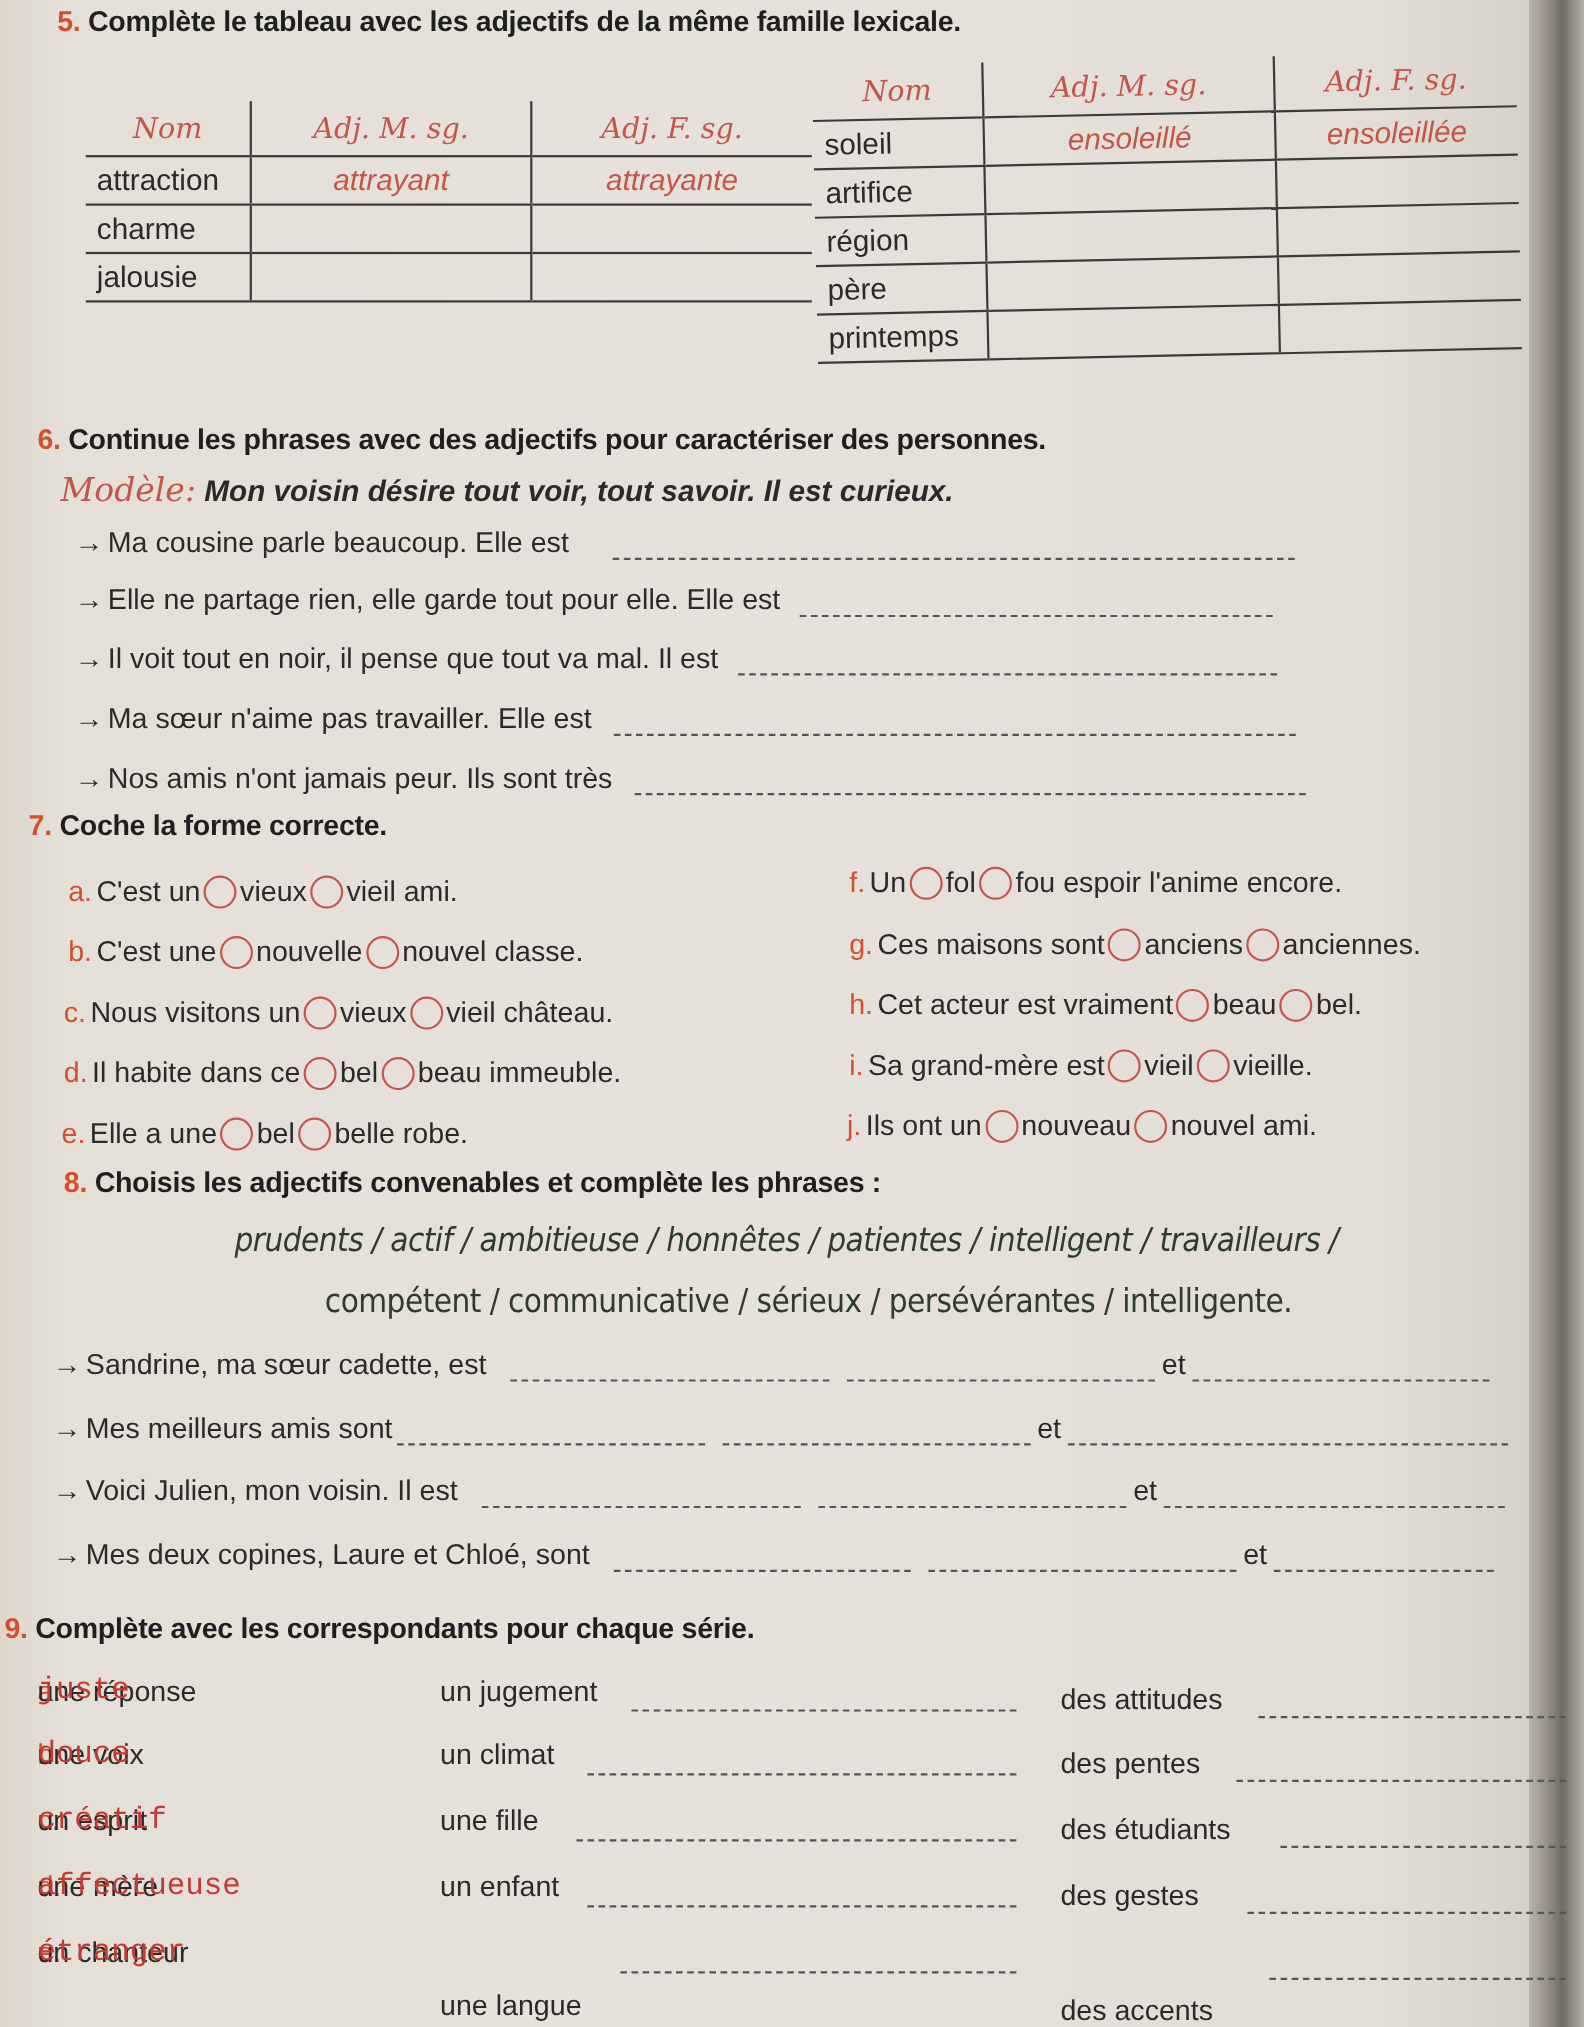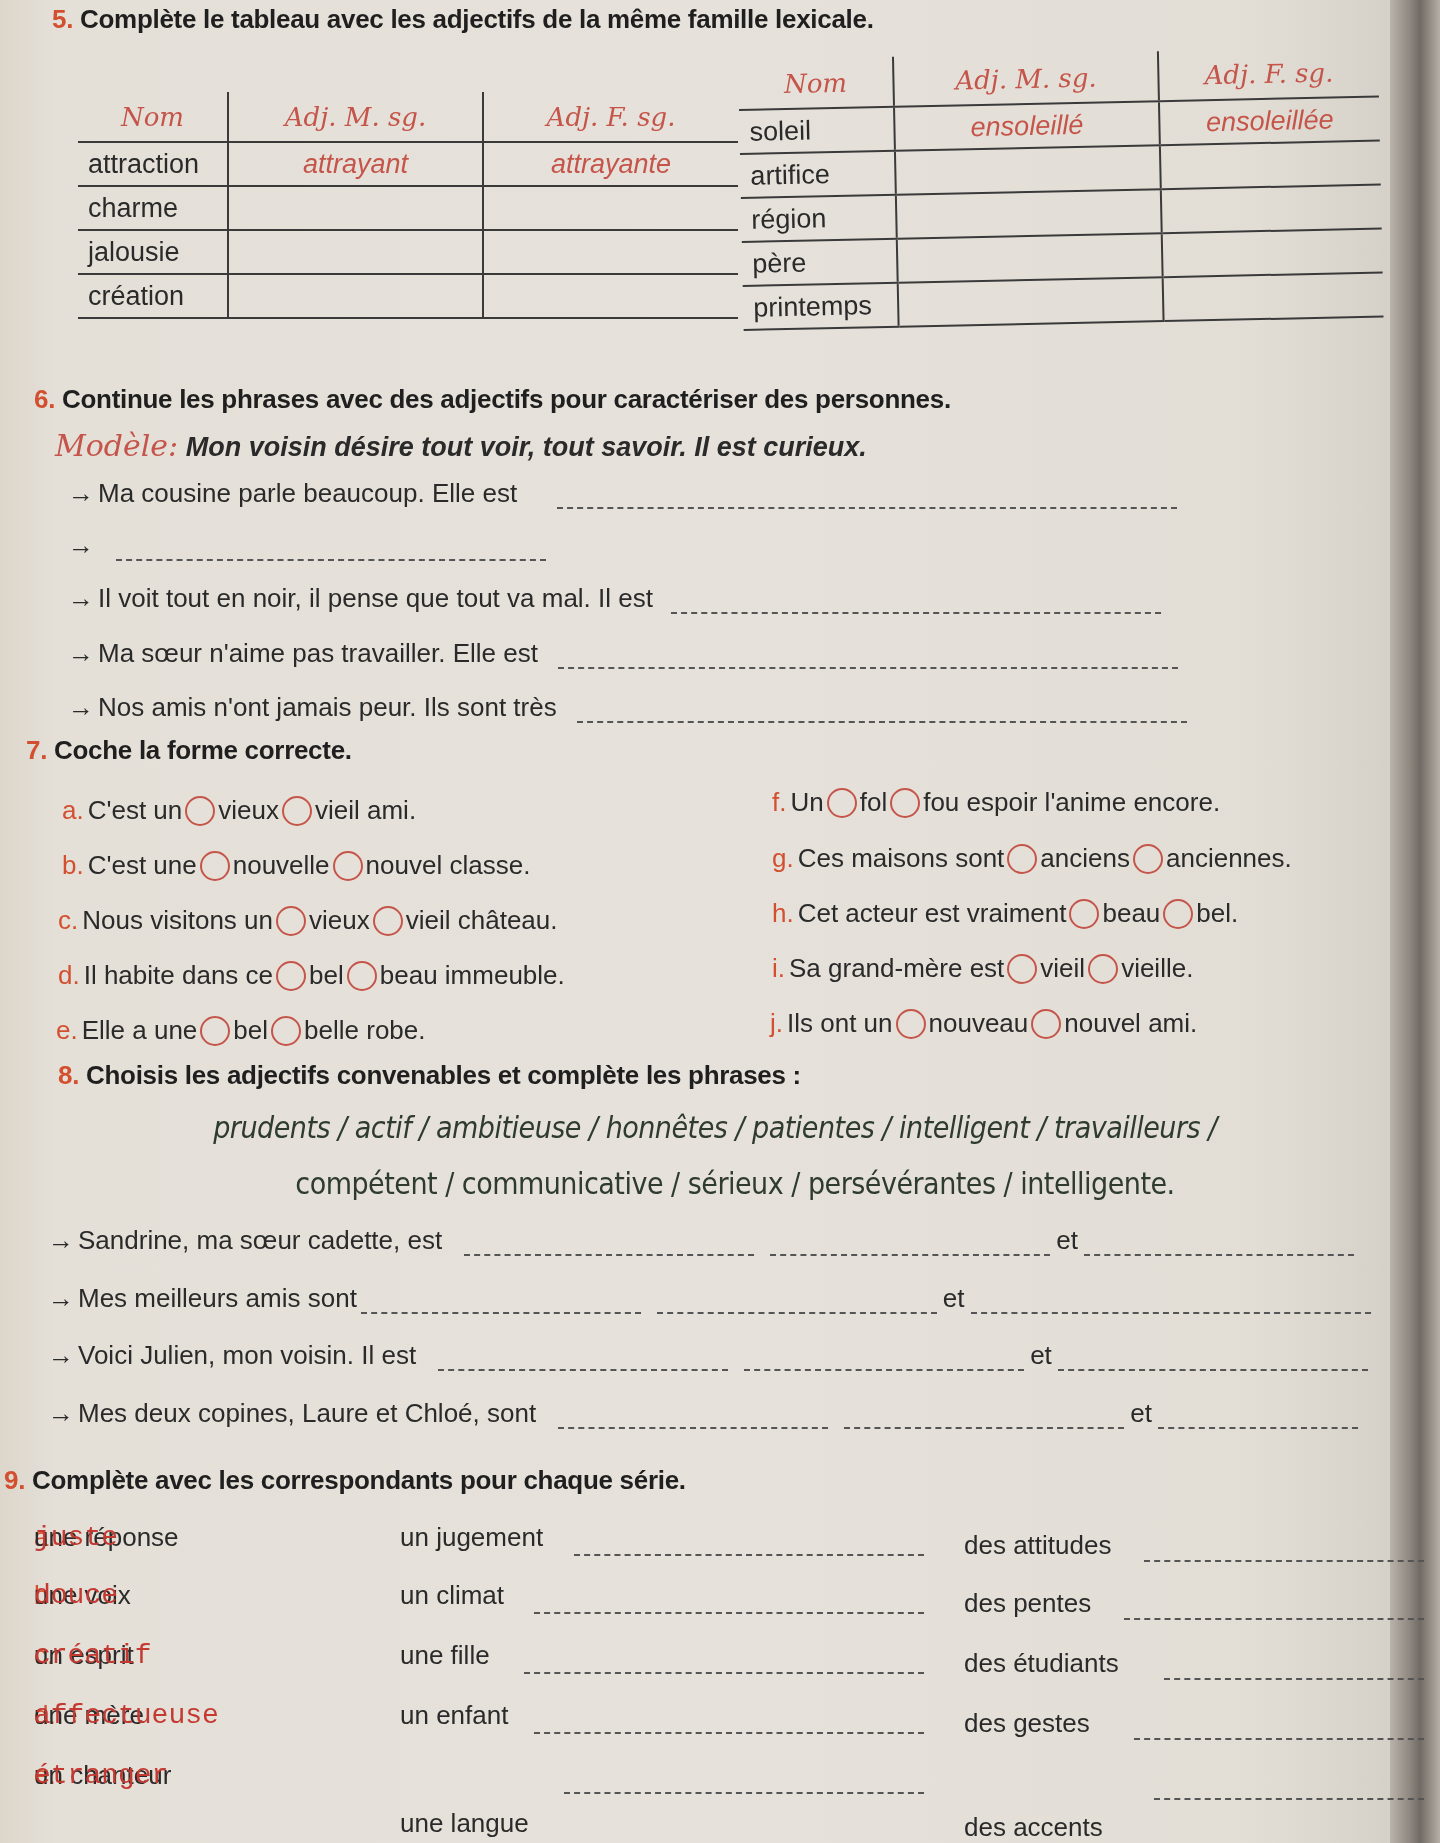--- a/index.html
+++ b/index.html
@@ -79,25 +79,20 @@
   <tr>
     <td>charme</td>
     <td class="ans"></td>
     <td class="ans"></td>
   </tr>
   <tr>
     <td>jalousie</td>
     <td class="ans"></td>
     <td class="ans"></td>
   </tr>
-  <tr>
-    <td>création</td>
-    <td class="ans"></td>
-    <td class="ans"></td>
-  </tr>
 </tbody>
   </table>
 
 <table class="lex" style="left:738px; top:60px; width:640px; transform: rotate(-1.2deg); transform-origin: left top;">
   <tbody>
       <tr>
     <th class="h" style="width:155px;">Nom</th>
     <th class="h" style="width:265px;">Adj. M. sg.</th>
     <th class="h" style="width:220px;">Adj. F. sg.</th>
   </tr>
@@ -138,20 +133,21 @@
   <span>Mon voisin désire tout voir, tout savoir. Il est curieux.</span>
 </div>
 
 <div class="line6" style="top:478px;">
   <span class="arrow">→</span>
   <span>Ma cousine parle beaucoup. Elle est</span>
   <span class="dash" style="width:620px; margin-left:40px;"></span>
 </div>
 <div class="line6" style="top:530px;">
   <span class="arrow">→</span>
+  <span>Elle ne partage rien, elle garde tout pour elle. Elle est</span>
   <span class="dash" style="width:430px; margin-left:18px;"></span>
 </div>
 <div class="line6" style="top:583px;">
   <span class="arrow">→</span>
   <span>Il voit tout en noir, il pense que tout va mal. Il est</span>
   <span class="dash" style="width:490px; margin-left:18px;"></span>
 </div>
 <div class="line6" style="top:638px;">
   <span class="arrow">→</span>
   <span>Ma sœur n'aime pas travailler. Elle est</span>

